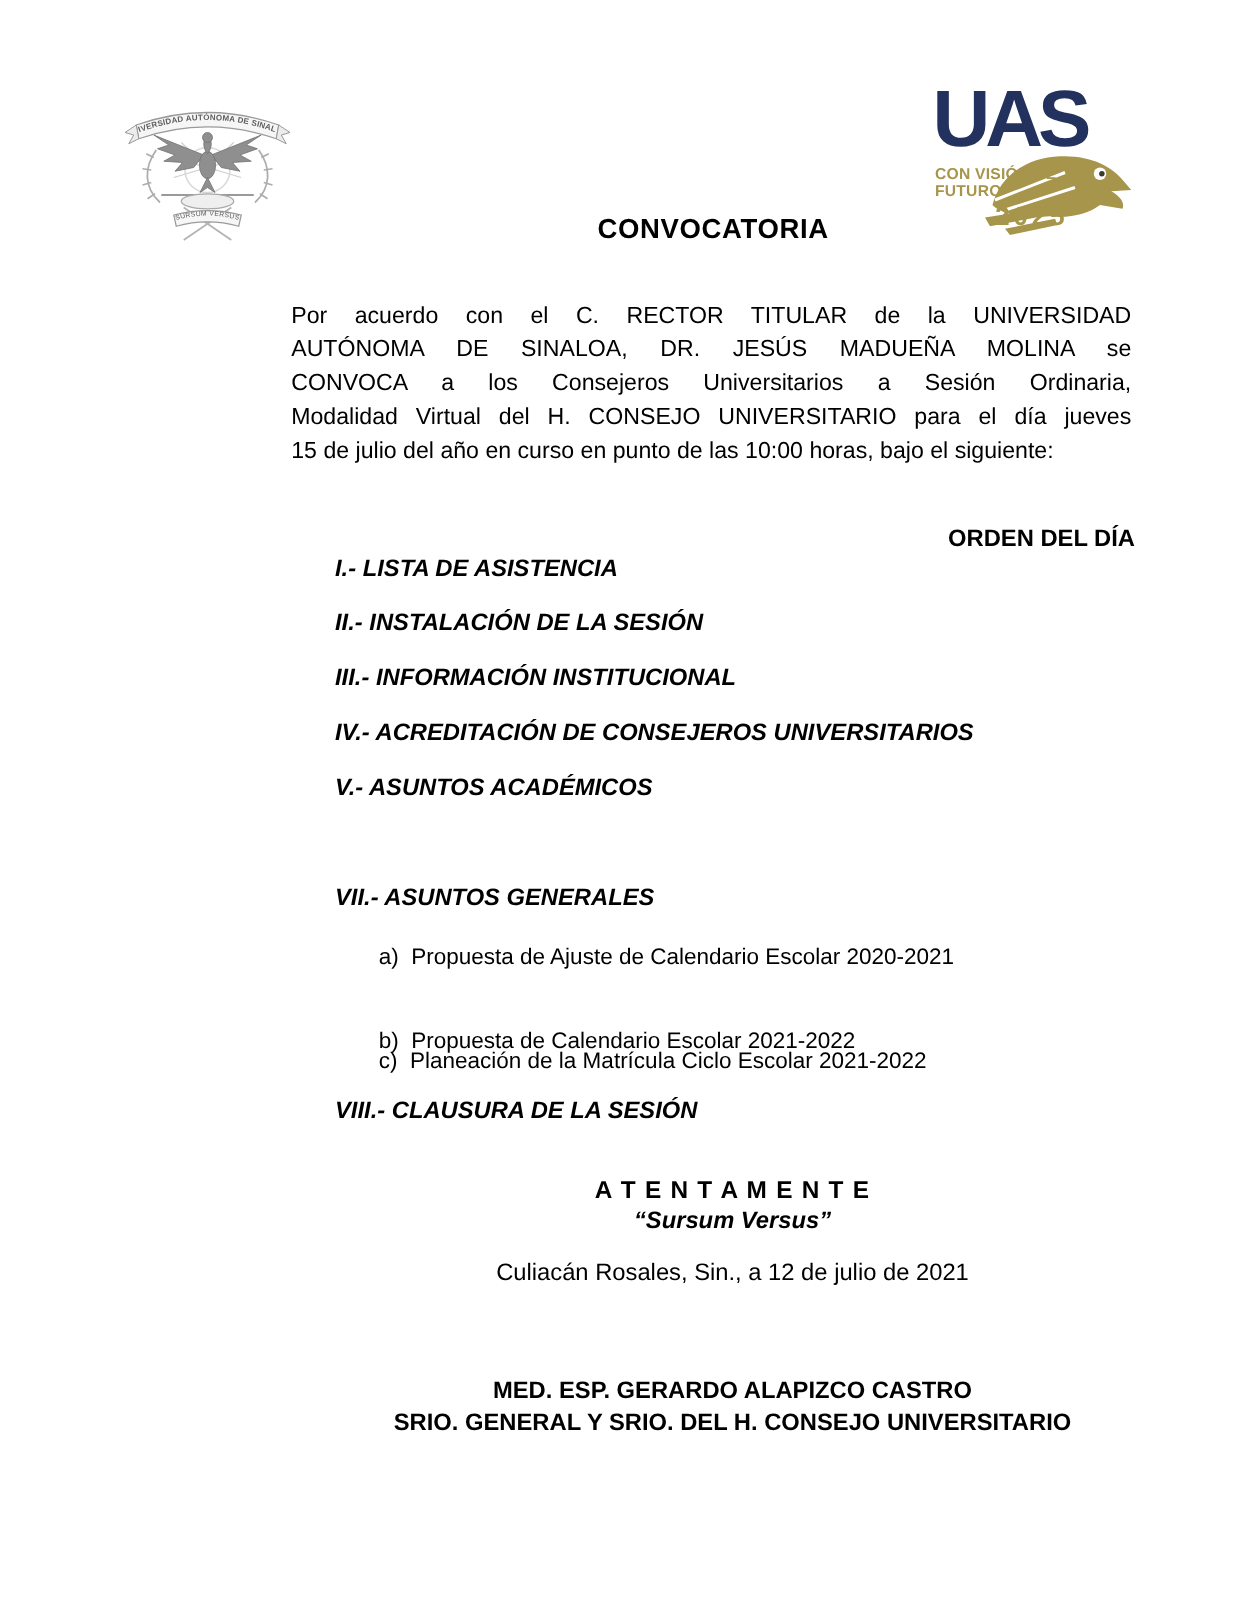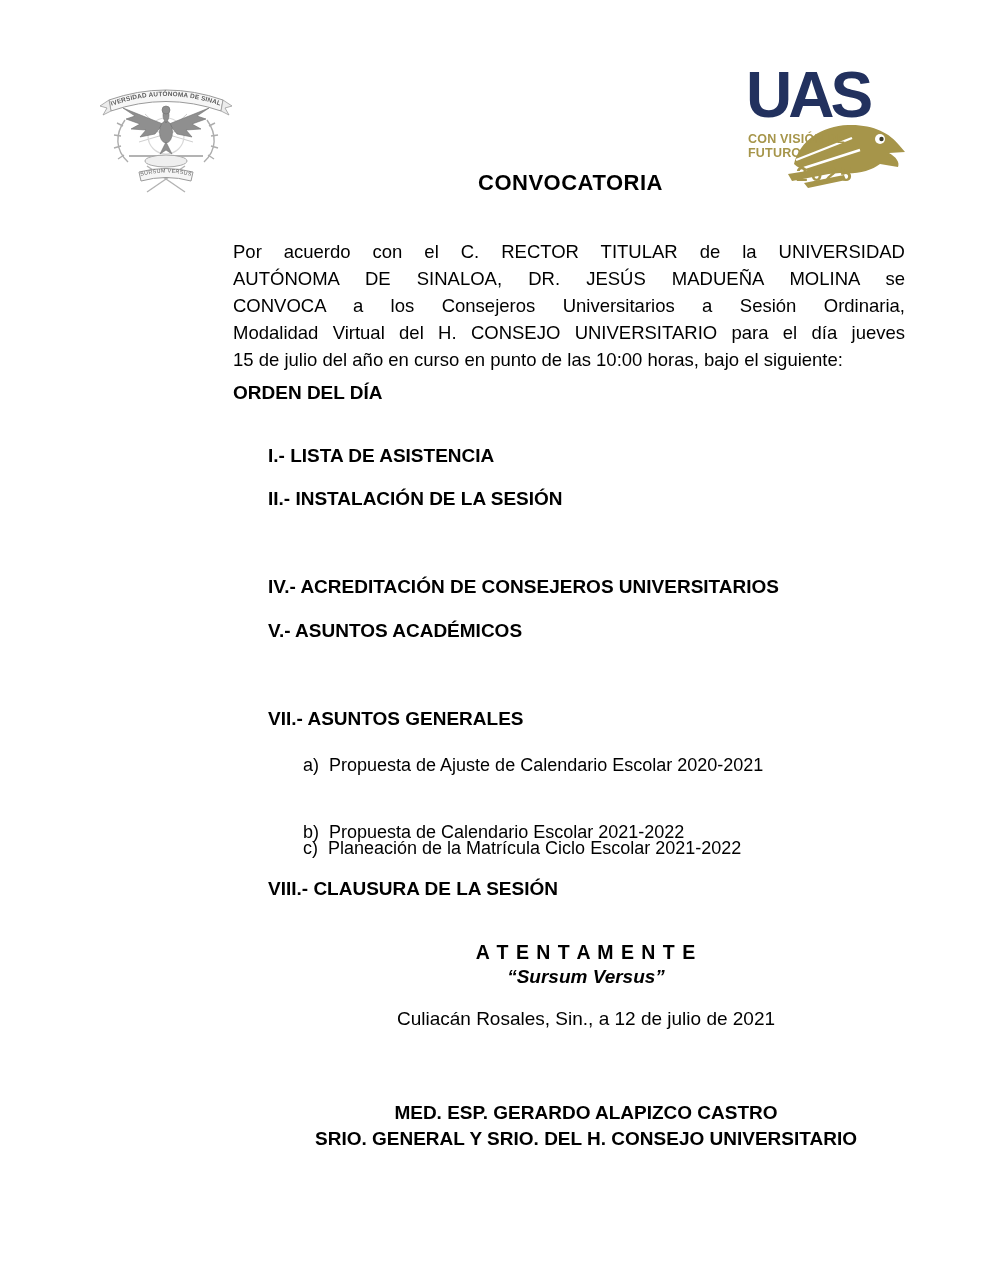--- a/index.html
+++ b/index.html
@@ -32,24 +32,24 @@
     text-align:center; font-size:22px; font-weight:bold; letter-spacing:0.5px;
   }
   .intro {
     position:absolute; left:233px; top:238px; width:672px;
     font-size:18.5px; line-height:27px;
   }
   .intro .line { text-align:justify; text-align-last:justify; }
   .intro .line.last { text-align:left; text-align-last:auto; }
   .b { font-weight:normal; }
   .agenda-heading {
-    position:absolute; left:233px; top:382px; width:675px;
-    text-align:left; font-size:19px; font-weight:bold;
+    position:absolute; left:233px; top:421px; width:675px;
+    text-align:right; font-size:19px; font-weight:bold;
   }
-  .item { position:absolute; left:268px; font-size:19px; font-weight:bold; white-space:pre; }
+  .item { position:absolute; left:268px; font-size:19px; font-weight:bold; white-space:pre;font-style:italic; }
   .sub  { position:absolute; left:303px; font-size:18px; white-space:pre; }
   .salutation {
     position:absolute; left:233px; top:941px; width:706px; text-align:center;
     font-size:19.5px; font-weight:bold; letter-spacing:1px; white-space:pre;
   }
   .motto {
     position:absolute; left:233px; top:966px; width:706px; text-align:center;
     font-size:19px; font-weight:bold; font-style:italic;
   }
   .dateline {
@@ -148,20 +148,21 @@
     <div class="line"><span class="b">AUTÓNOMA DE SINALOA,</span><span> </span><span class="b">DR. JESÚS MADUEÑA MOLINA</span><span> se</span></div>
     <div class="line"><span class="b">CONVOCA</span><span> a los </span><span class="b">Consejeros Universitarios</span><span> a Sesión Ordinaria,</span></div>
     <div class="line"><span class="b">Modalidad Virtual</span><span> del </span><span class="b">H. CONSEJO UNIVERSITARIO</span><span> para el día </span><span class="b">jueves</span></div>
     <div class="line last"><span class="b">15 de julio del año en curso</span><span> en punto de las 10:00 horas, bajo el siguiente:</span></div>
   </div>
 
   <div class="agenda-heading">ORDEN DEL DÍA</div>
 
   <div class="item" style="top:445px">I.- LISTA DE ASISTENCIA</div>
   <div class="item" style="top:488px">II.- INSTALACIÓN DE LA SESIÓN</div>
+  <div class="item" style="top:532px">III.- INFORMACIÓN INSTITUCIONAL</div>
   <div class="item" style="top:576px">IV.- ACREDITACIÓN DE CONSEJEROS UNIVERSITARIOS</div>
   <div class="item" style="top:620px">V.- ASUNTOS ACADÉMICOS</div>
   <div class="item" style="top:708px">VII.- ASUNTOS GENERALES</div>
 
   <div class="sub" style="top:755px">a)  Propuesta de Ajuste de Calendario Escolar 2020-2021</div>
   <div class="sub" style="top:822px">b)  Propuesta de Calendario Escolar 2021-2022</div>
   <div class="sub" style="top:838px">c)  Planeación de la Matrícula Ciclo Escolar 2021-2022</div>
 
   <div class="item" style="top:878px">VIII.- CLAUSURA DE LA SESIÓN</div>
 

